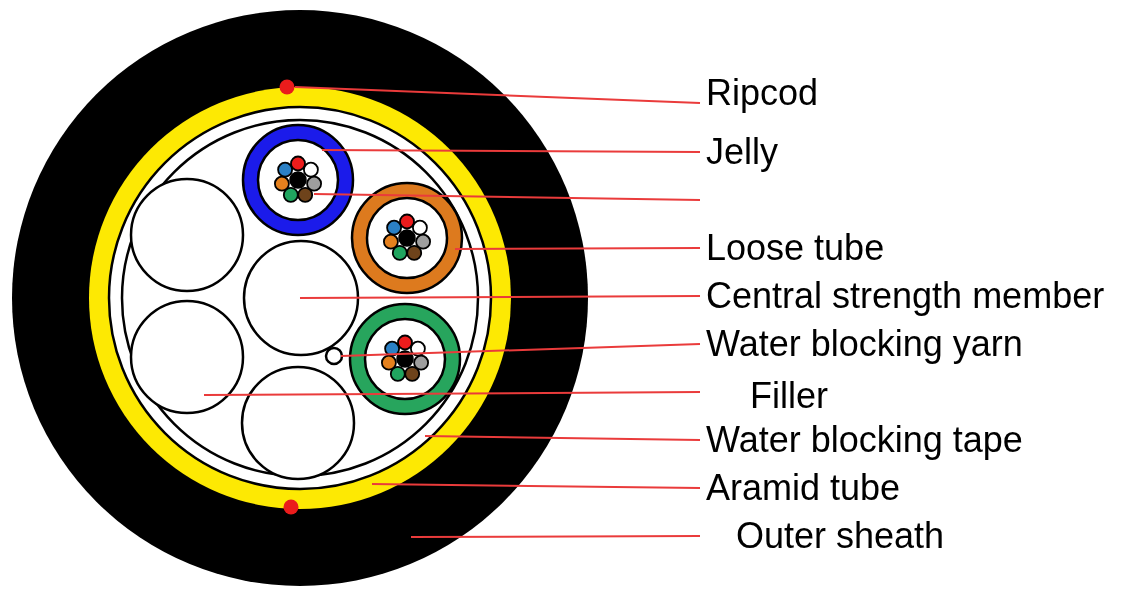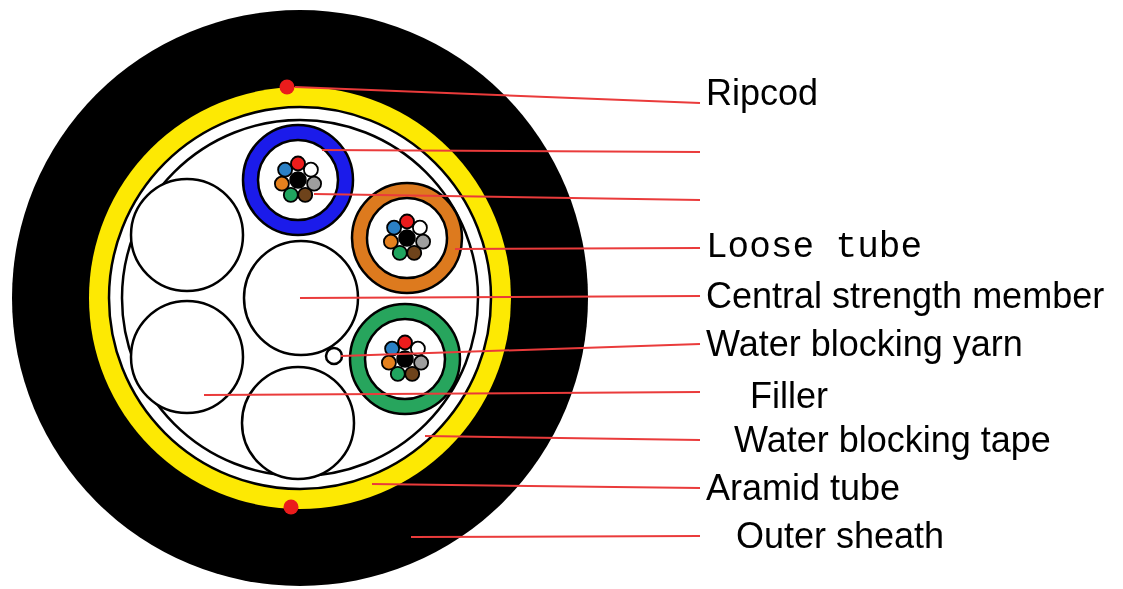--- a/index.html
+++ b/index.html
@@ -74,20 +74,21 @@
       <line x1="455" y1="249" x2="700" y2="248" stroke="#ea3b3b" stroke-width="2"></line>
       <line x1="300" y1="298" x2="700" y2="296" stroke="#ea3b3b" stroke-width="2"></line>
       <line x1="341" y1="356" x2="700" y2="344" stroke="#ea3b3b" stroke-width="2"></line>
       <line x1="204" y1="395" x2="700" y2="392" stroke="#ea3b3b" stroke-width="2"></line>
       <line x1="425" y1="436" x2="700" y2="440" stroke="#ea3b3b" stroke-width="2"></line>
       <line x1="372" y1="484" x2="700" y2="488" stroke="#ea3b3b" stroke-width="2"></line>
       <line x1="411" y1="537" x2="700" y2="536" stroke="#ea3b3b" stroke-width="2"></line>
     </svg>
 
   <div class="cable-label" style="top: 61px; margin-top: 8px;">Ripcod</div>
-  <div class="cable-label" style="top: 224px; font-family: Liberation Mono, monospace;">Loose tube</div>
+  <div class="cable-label" style="top: 128px;">Jelly</div>
+  <div class="cable-label" style="top: 224px;">Loose tube</div>
   <div class="cable-label" style="top: 320px;">Water blocking yarn</div>
   <div class="cable-label" style="top: 272px;">Central strength member</div>
   <div class="cable-label" style="top: 372px; margin-left: 44px;">Filler</div>
-  <div class="cable-label" style="top: 416px; margin-left: 28px;">Water blocking tape</div>
+  <div class="cable-label" style="top: 416px;">Water blocking tape</div>
   <div class="cable-label" style="top: 464px;">Aramid tube</div>
   <div class="cable-label" style="top: 512px; margin-left: 30px;">Outer sheath</div>
 </div>
 
 </body></html>

